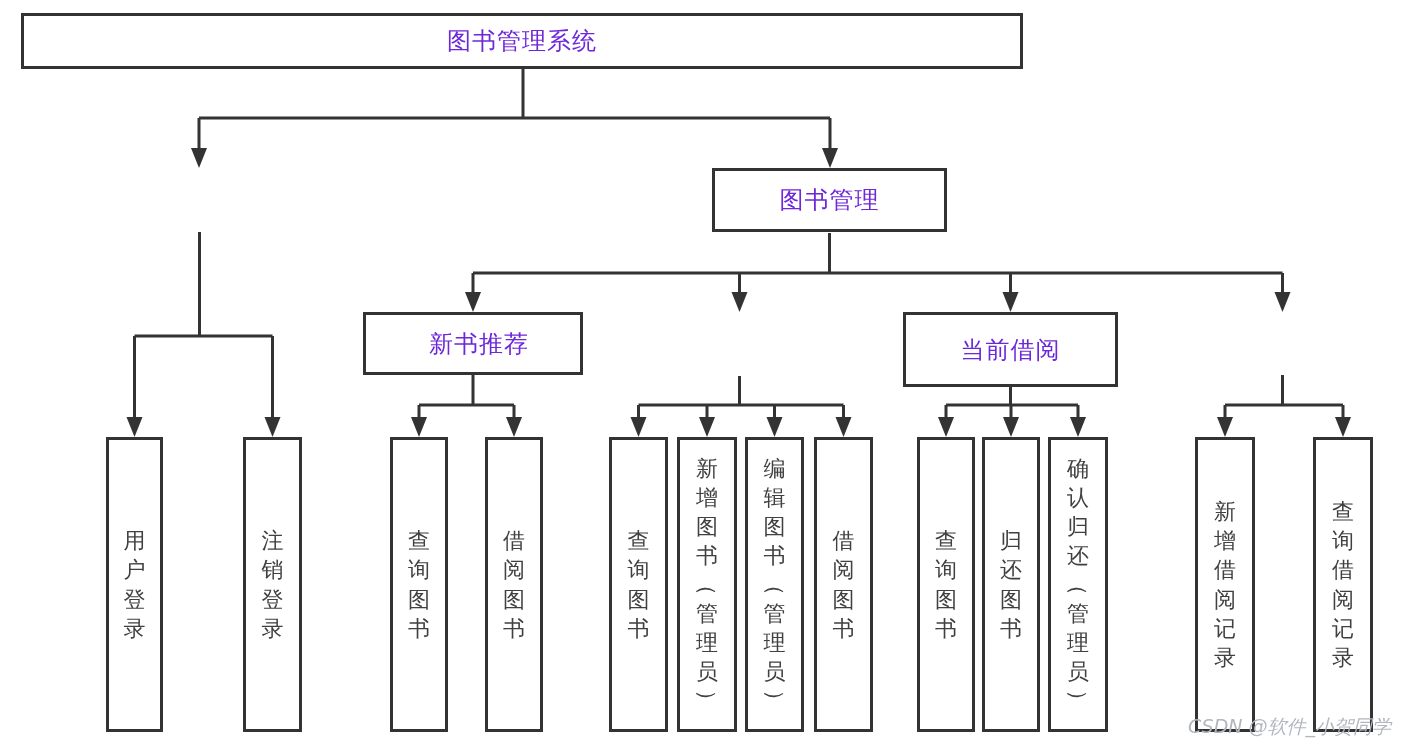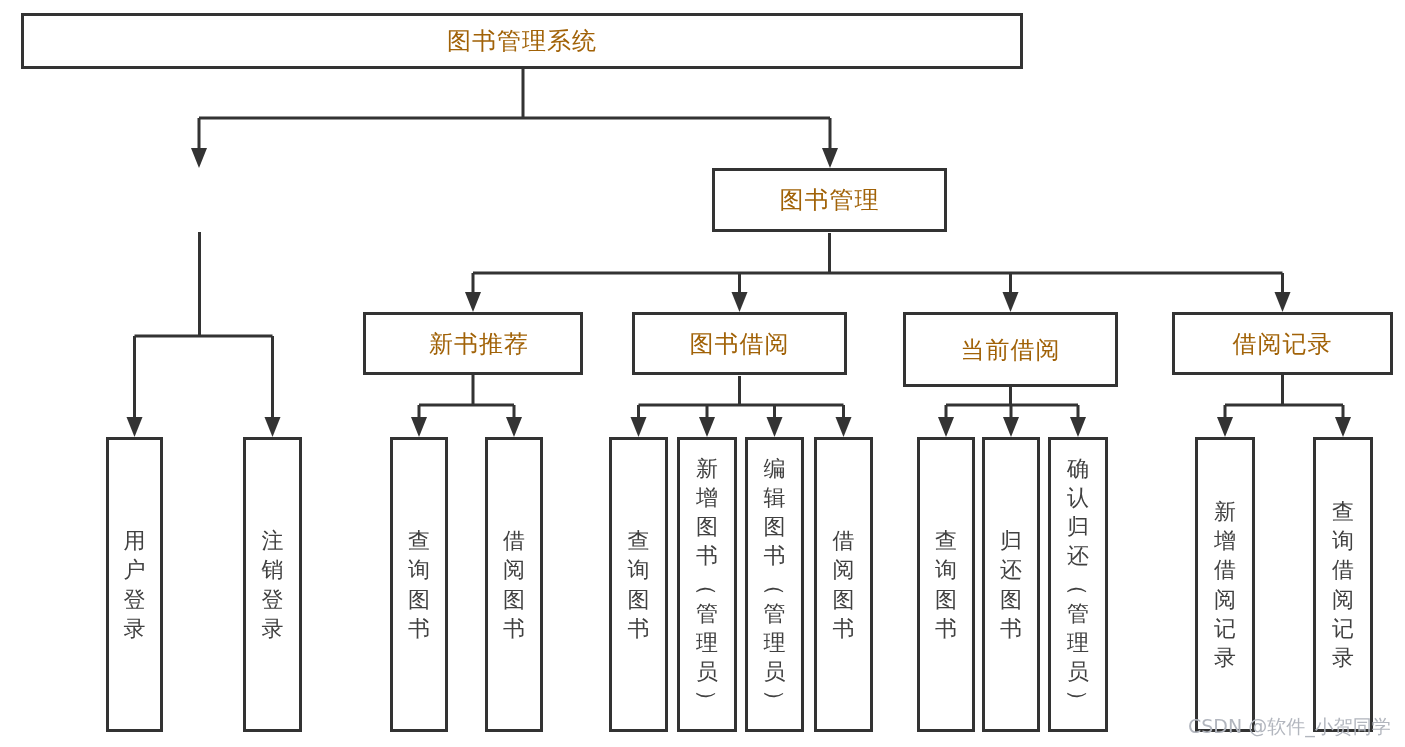--- a/index.html
+++ b/index.html
@@ -12,32 +12,32 @@
   }
   #wires{position:absolute;left:0;top:0;}
   .box{
     position:absolute;
     background:#ffffff;
     border:3px solid #333333;
     box-sizing:border-box;
     display:flex;align-items:center;justify-content:center;
   }
   .h-label{
-    font-size:24px;color:#a16207;letter-spacing:1px;white-space:nowrap;
+    font-size:24px;color:#6d28d9;letter-spacing:1px;white-space:nowrap;
   }
   .v-label{
     display:flex;flex-direction:column;align-items:center;justify-content:center;
     width:100%;height:100%;
     font-size:22px;color:#404040;
   }
   .v-label span{display:block;line-height:1.32;}
   .v-label span.rot{transform:rotate(90deg);}
   #watermark{
     position:absolute;left:1188px;top:714px;
-    font-size:19px;color:#b2b6be;white-space:nowrap;
+    font-size:19px;color:#b2b6be;white-space:nowrap;font-style:italic;
   }
 </style>
 </head>
 <body>
 
 <div id="stage">
 
   <svg id="wires" width="1405" height="747" viewBox="0 0 1405 747">
     <g stroke="#333333" stroke-width="3" fill="none">
 
@@ -82,28 +82,22 @@
     <span class="h-label">图书管理系统</span>
   </div>
 
   <div class="box" style="left:712px;top:168px;width:235px;height:64px;align-items:center;">
     <span class="h-label">图书管理</span>
   </div>
 
   <div class="box" style="left:363px;top:312px;width:220px;height:63px;padding-left:12px;">
     <span class="h-label">新书推荐</span>
   </div>
-  <div class="box" style="left:632px;top:312px;width:215px;height:63px;">
-    <span class="h-label">图书借阅</span>
-  </div>
   <div class="box" style="left:903px;top:312px;width:215px;height:75px;">
     <span class="h-label">当前借阅</span>
-  </div>
-  <div class="box" style="left:1172px;top:312px;width:221px;height:63px;">
-    <span class="h-label">借阅记录</span>
   </div>
 
   <div class="box" style="left:106px;top:437px;width:57px;height:295px;">
     <span class="v-label">
         <span>用</span>
         <span>户</span>
         <span>登</span>
         <span>录</span>
       </span>
   </div>

